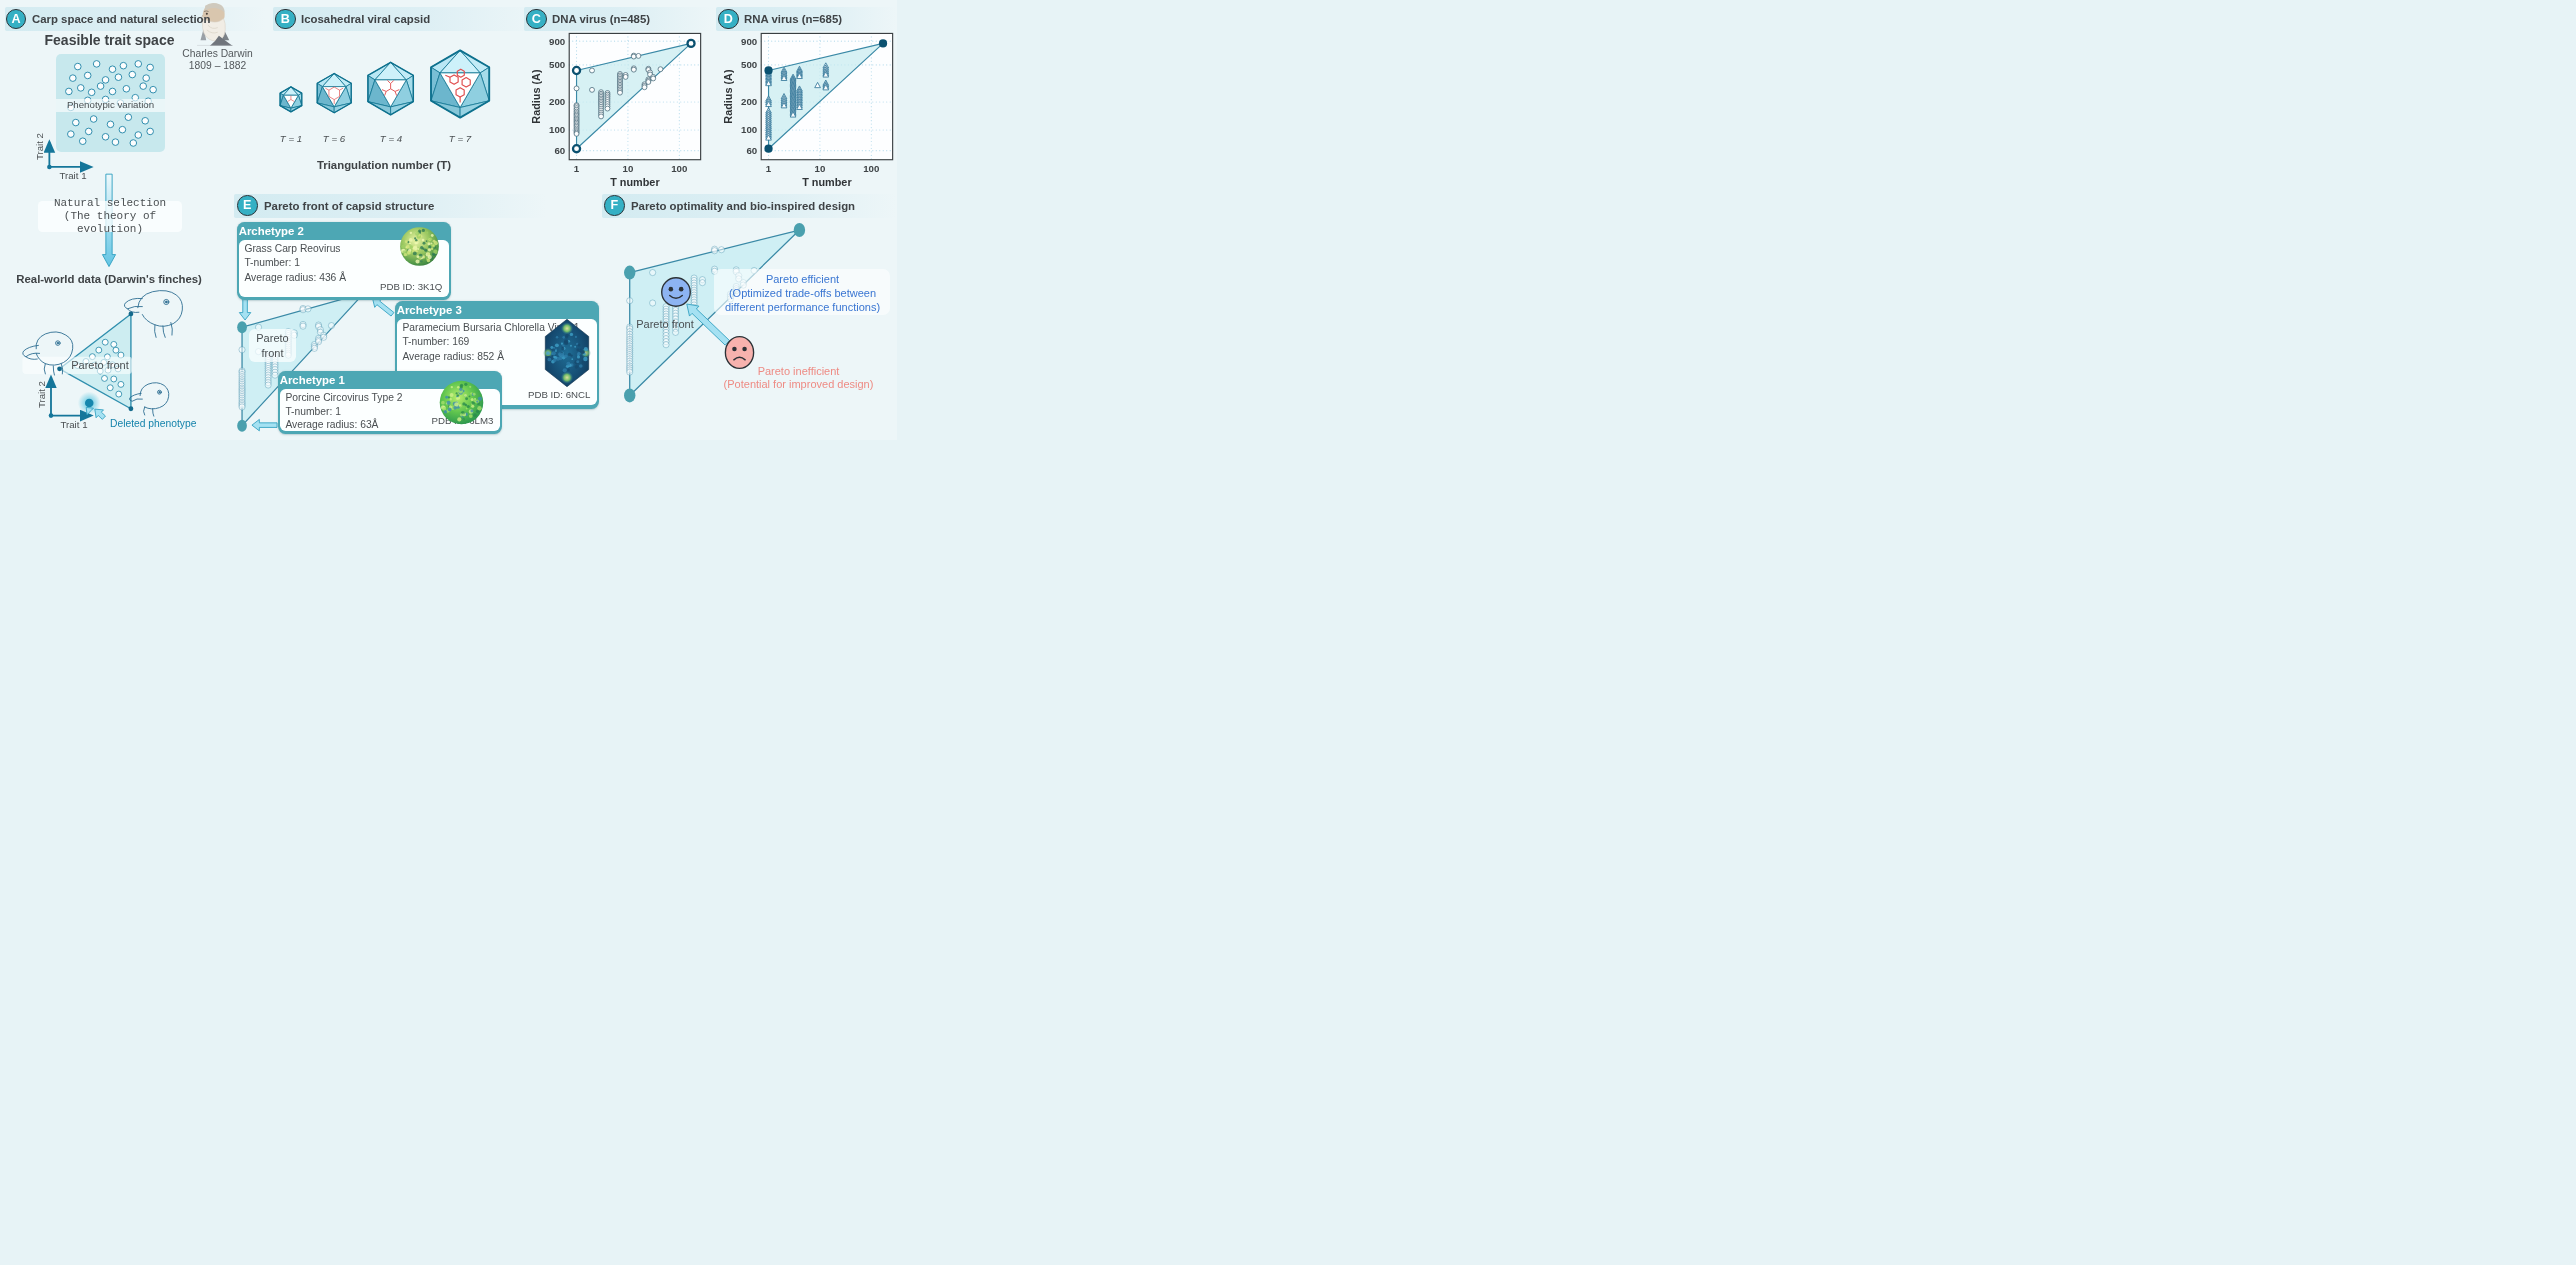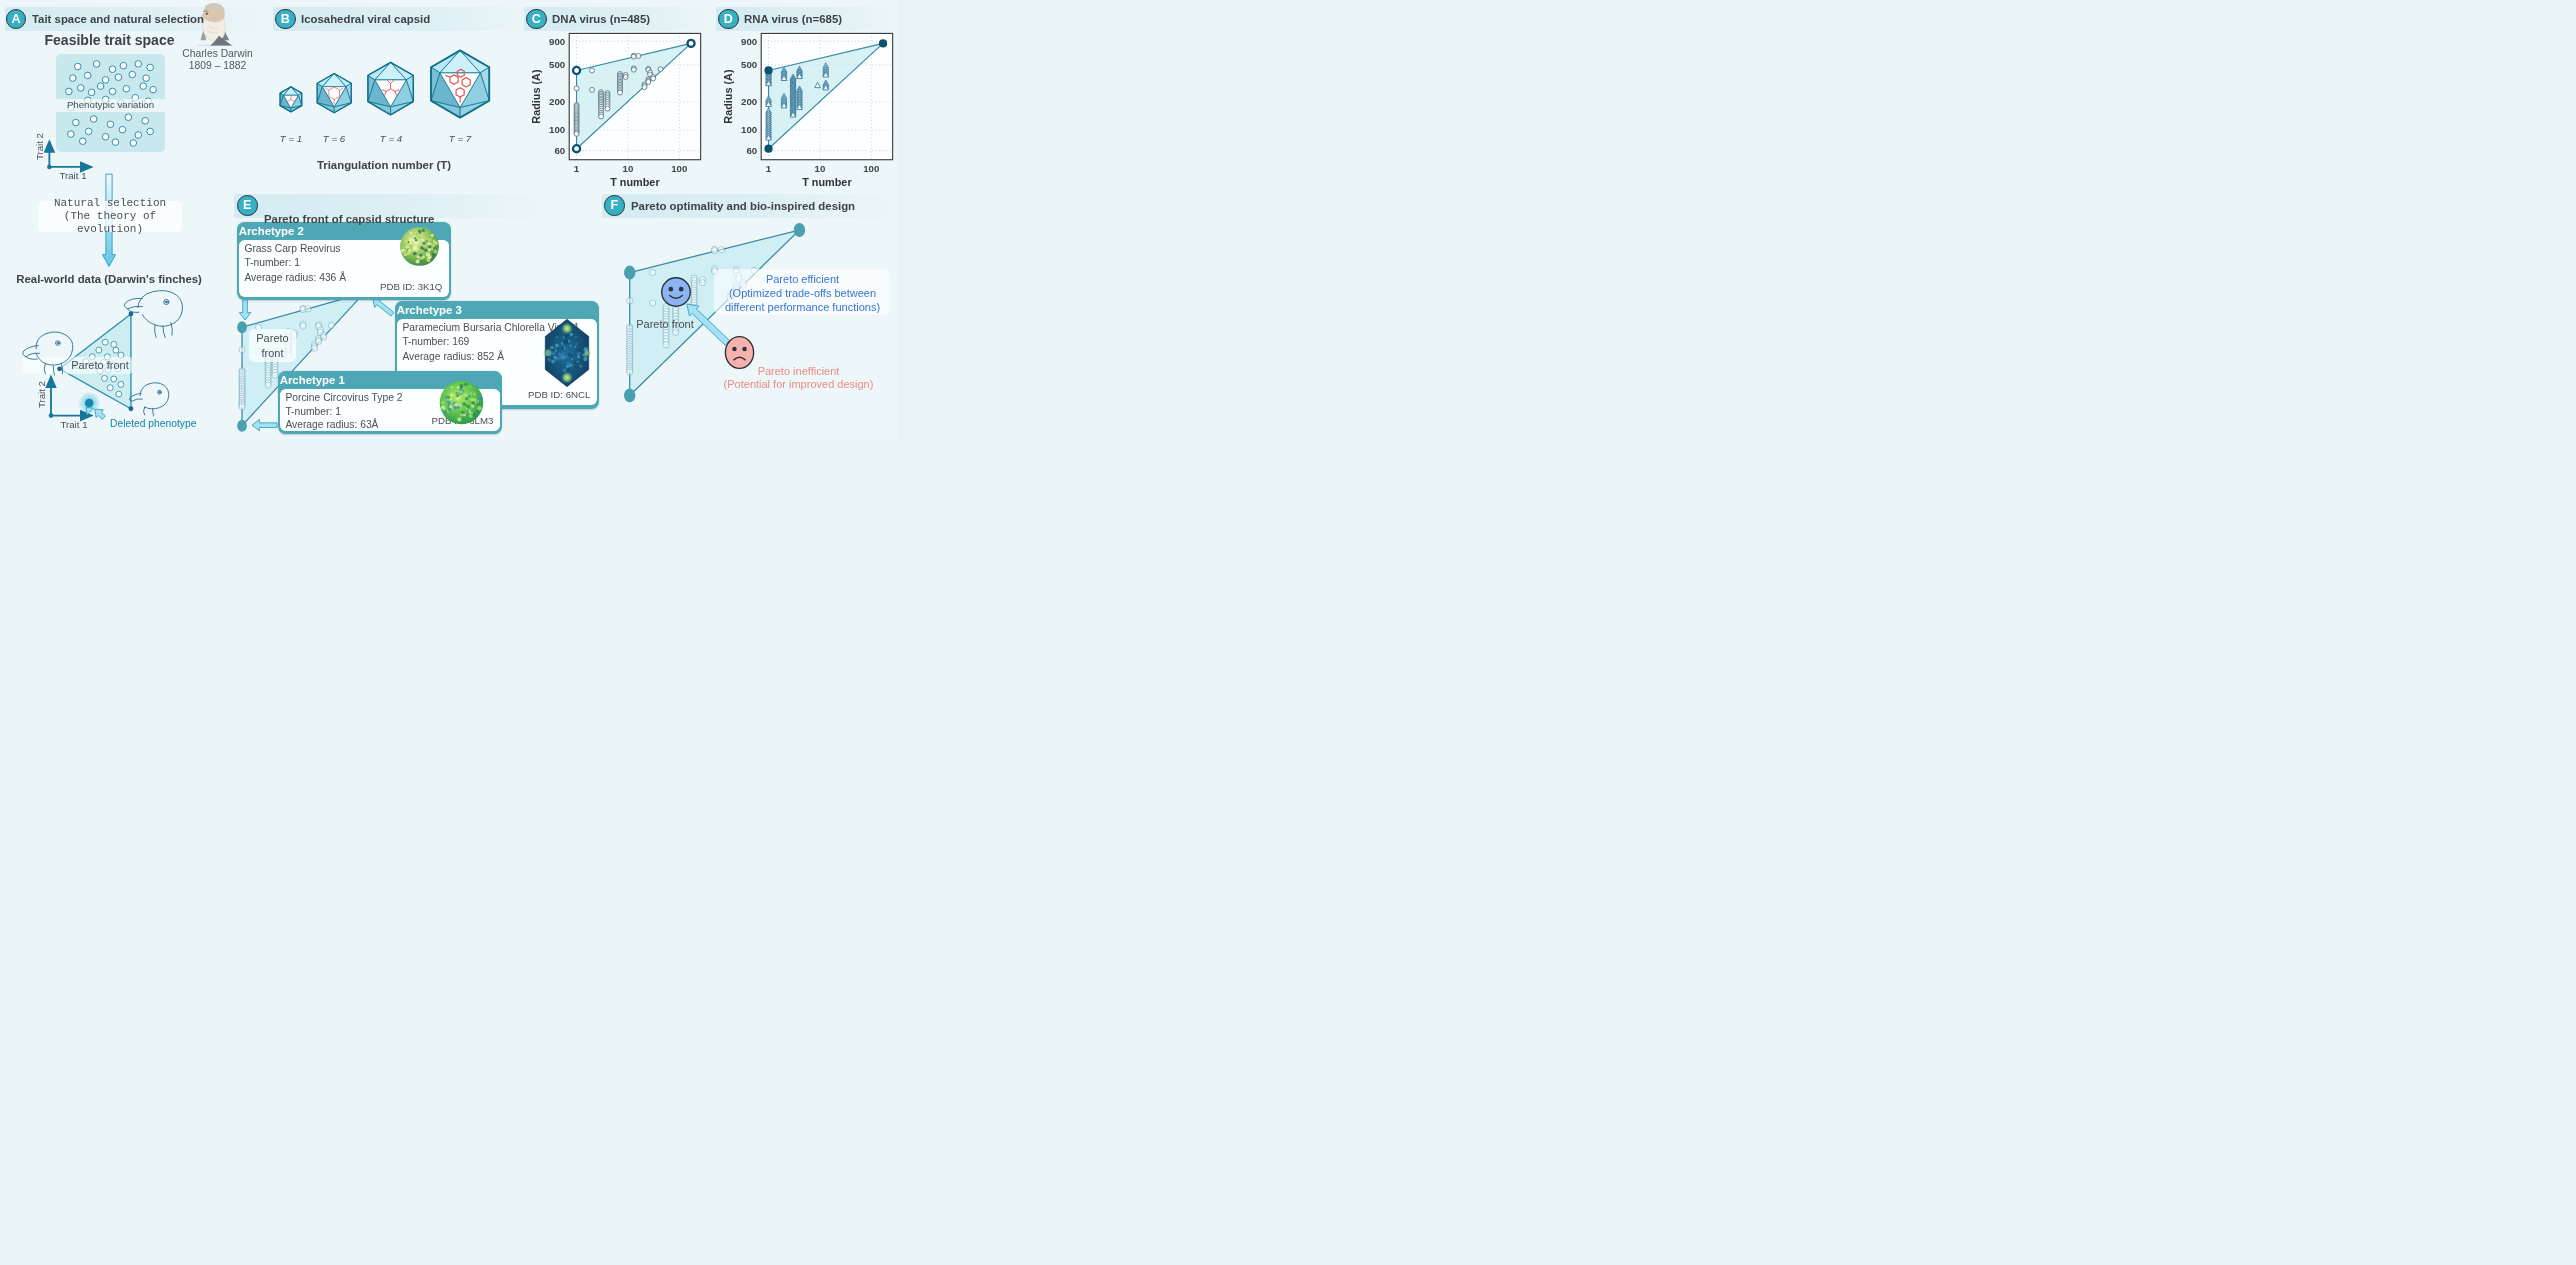--- a/index.html
+++ b/index.html
@@ -47,21 +47,21 @@
 </style>
 </head>
 <body>
 
 <div id="stage">
 
   <div class="hdr-strip" style="left:4.6px;top:7.4px;width:261px;"></div>
   <div class="hdr-badge" style="left:5.7px;top:8.6px;">
       <span>A</span>
     </div>
-  <div class="hdr-title" style="left:32px;top:13px;">Tait space and natural selection</div>
+  <div class="hdr-title" style="left:32px;top:13px;">Carp space and natural selection</div>
 
   <div class="hdr-strip" style="left:273px;top:7.4px;width:271px;"></div>
   <div class="hdr-badge" style="left:275px;top:8.6px;">
       <span>B</span>
     </div>
   <div class="hdr-title" style="left:301px;top:13px;">Icosahedral viral capsid</div>
 
   <div class="hdr-strip" style="left:524px;top:7.4px;width:190px;"></div>
   <div class="hdr-badge" style="left:526px;top:8.6px;">
       <span>C</span>
@@ -71,21 +71,21 @@
   <div class="hdr-strip" style="left:716px;top:7.4px;width:181px;"></div>
   <div class="hdr-badge" style="left:718px;top:8.6px;">
       <span>D</span>
     </div>
   <div class="hdr-title" style="left:744px;top:13px;">RNA virus (n=685)</div>
 
   <div class="hdr-strip" style="left:234px;top:194px;width:313px;"></div>
   <div class="hdr-badge" style="left:237px;top:195px;">
       <span>E</span>
     </div>
-  <div class="hdr-title" style="left:264px;top:200px;margin-top:13px;">Pareto front of capsid structure</div>
+  <div class="hdr-title" style="left:264px;top:200px;">Pareto front of capsid structure</div>
 
   <div class="hdr-strip" style="left:602px;top:194px;width:295px;"></div>
   <div class="hdr-badge" style="left:604px;top:195px;">
       <span>F</span>
     </div>
   <div class="hdr-title" style="left:631px;top:200px;">Pareto optimality and bio-inspired design</div>
 
   <svg class="abs" style="left:189px;top:0px" width="46" height="46" viewBox="0 0 80 80">
     <path d="M 58,70 Q 60,56 57,44 L 70,70 Z" fill="#7c8288"></path>
     <path d="M 30,70 Q 26,54 28,40 L 20,70 Z" fill="#9aa0a6"></path>

